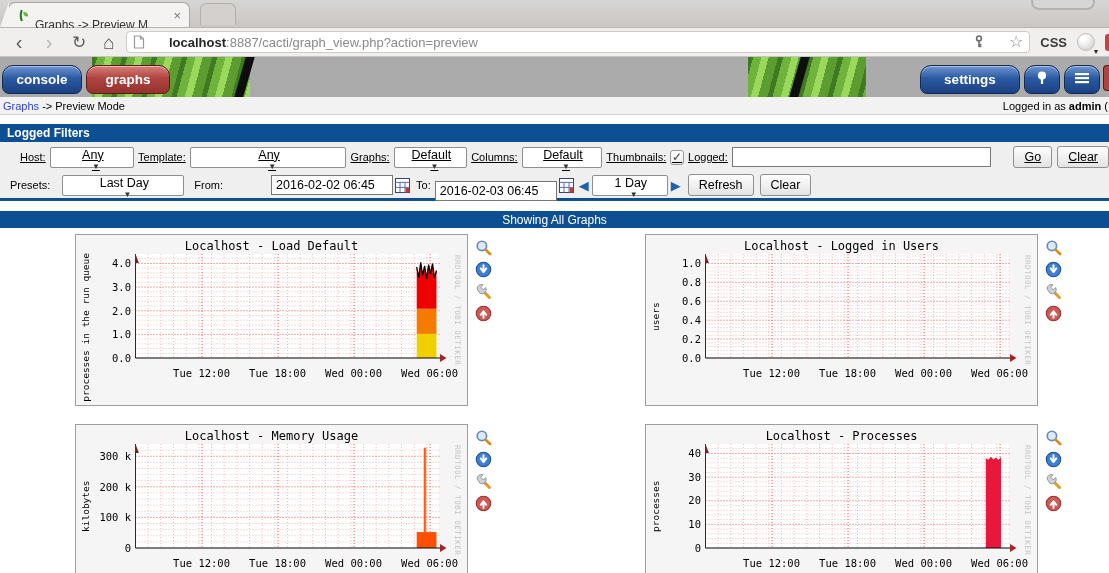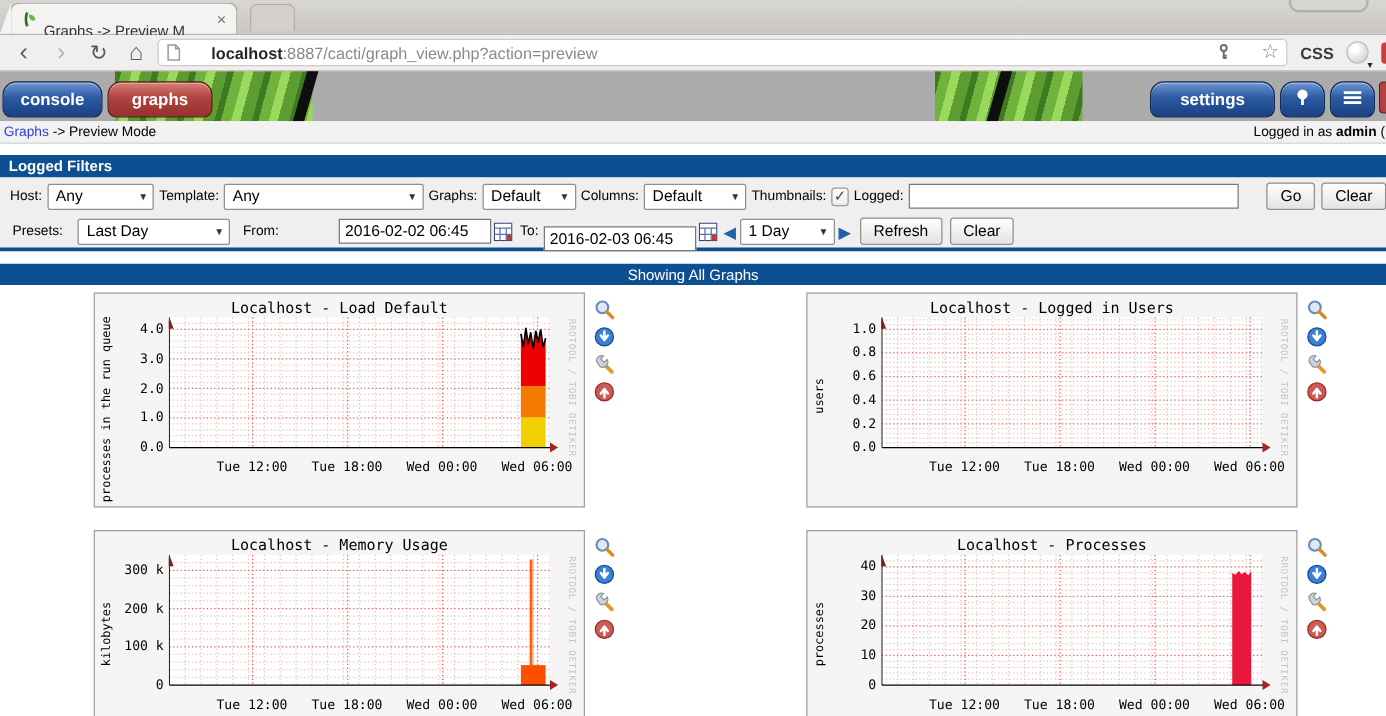--- a/index.html
+++ b/index.html
@@ -64,25 +64,25 @@
             display:flex; align-items:center; padding:0 2px 0 3px; position:relative; }
   .crumbs a { color:#2f3fd0; text-decoration:none; cursor:pointer; }
   .login { position:absolute; right:1px; white-space:nowrap; }
   .login b { font-weight:bold; }
 
   
   .fwrap { margin-top:9px; }
   .ftitle { height:18px; background:#0d4f93; color:#fff; font-weight:bold; font-size:12px;
             display:flex; align-items:center; padding-left:7px; }
   .frow { background:#efefef; display:flex; align-items:center; font-size:11px; color:#000; }
-  .frow1 { height:30px; padding-left:4px; }
+  .frow1 { height:30px; padding-left:16px;text-decoration:underline; }
   .frow2 { height:29px; padding-left:6px; border-bottom:3px solid #0d4f93; }
   .flabel { margin:0 4px; white-space:nowrap; }
   .sel { background:#fff; border:1px solid #8f8f8f; border-radius:2px; height:21px; font-size:12.5px;
-         display:flex; align-items:center; padding:0 4px 0 6px; justify-content:space-between; cursor:pointer; }
+         display:flex; align-items:center; padding:0 4px 0 6px; justify-content:space-between; cursor:pointer;flex-direction:column; }
   .sel .caret { font-size:8px; color:#333; margin-left:6px; }
   .tin { height:20px; border:1px solid #777; font-size:12.5px; padding:0 4px; font-family:"Liberation Sans",sans-serif; background:#fff;}
   .pbtn { height:22px; background:linear-gradient(#fefefe,#e3e3e3); border:1px solid #8f8f8f; border-radius:3px;
           font-size:12.5px; padding:0 10px; cursor:pointer; font-family:"Liberation Sans",sans-serif;}
   .chk { width:15px; height:15px; border:1px solid #999; border-radius:3px; background:linear-gradient(#fdfdfd,#ececec);
          display:flex; align-items:center; justify-content:center; font-size:12px; color:#444; cursor:pointer; }
   .calicon { margin:0 2px; cursor:pointer; }
   .calicon svg{ display:block; }
   .stepper { color:#1e62ad; font-size:13px; cursor:pointer; margin:0 3px; }
 

